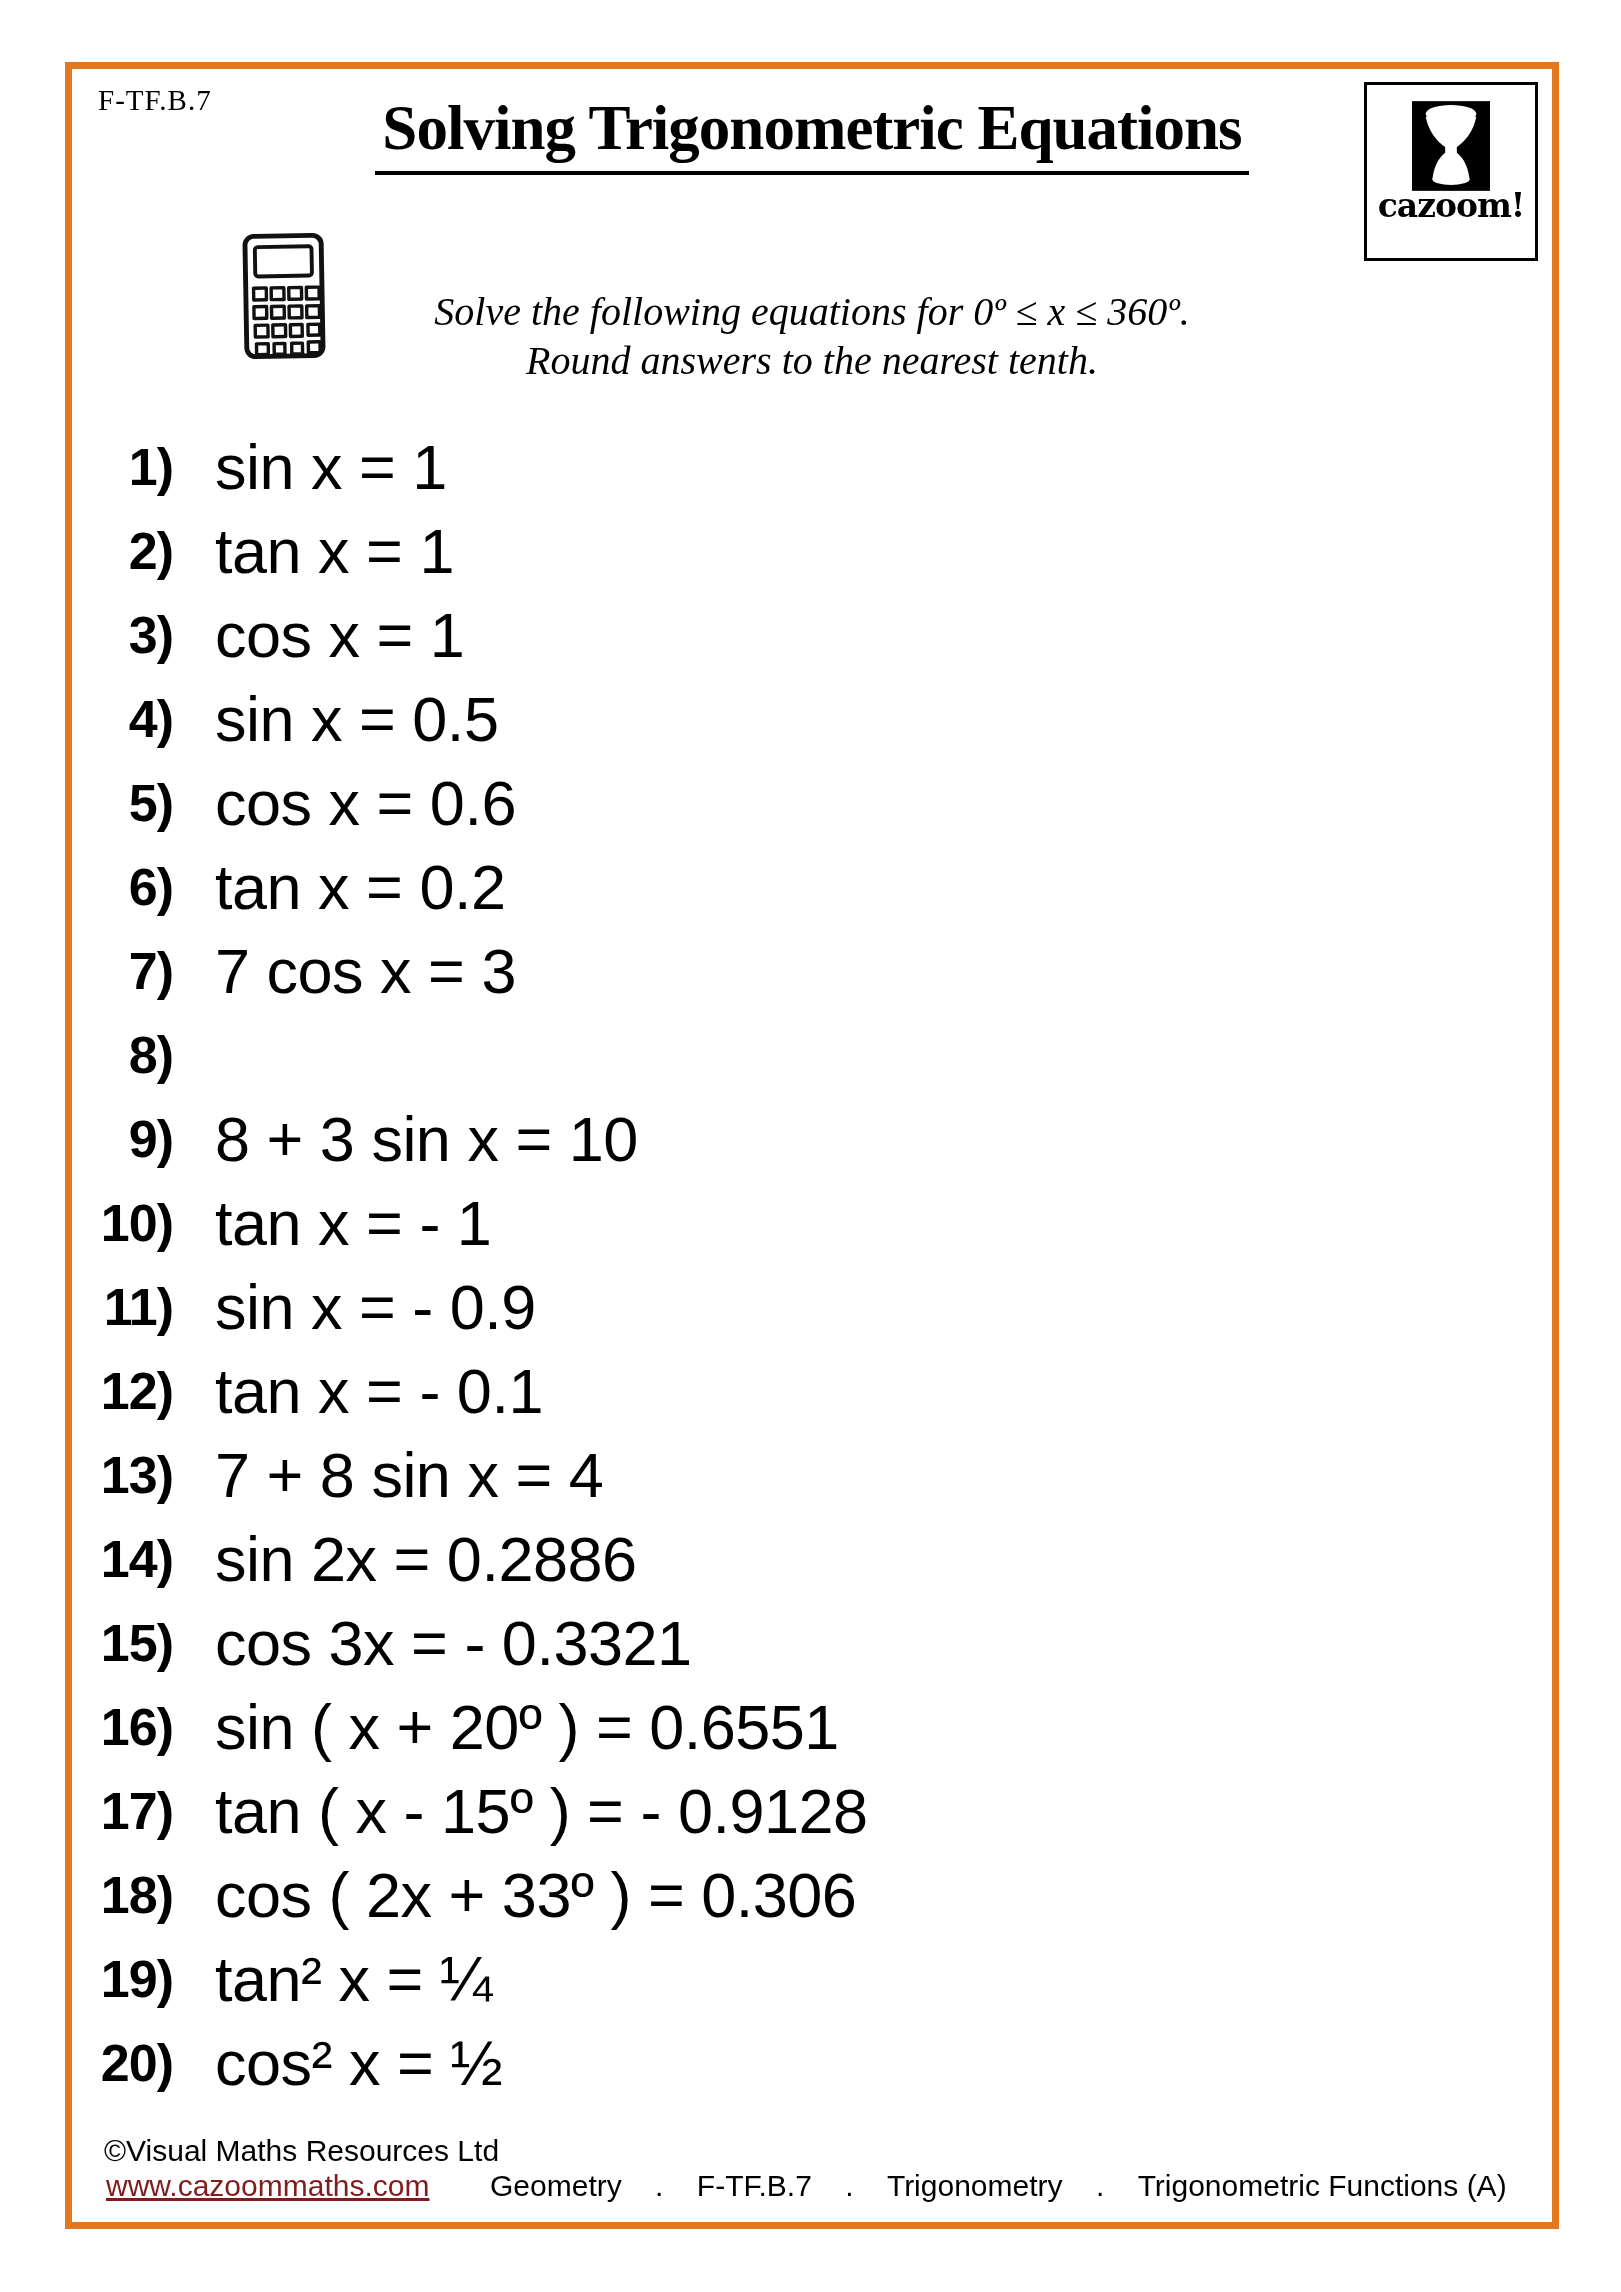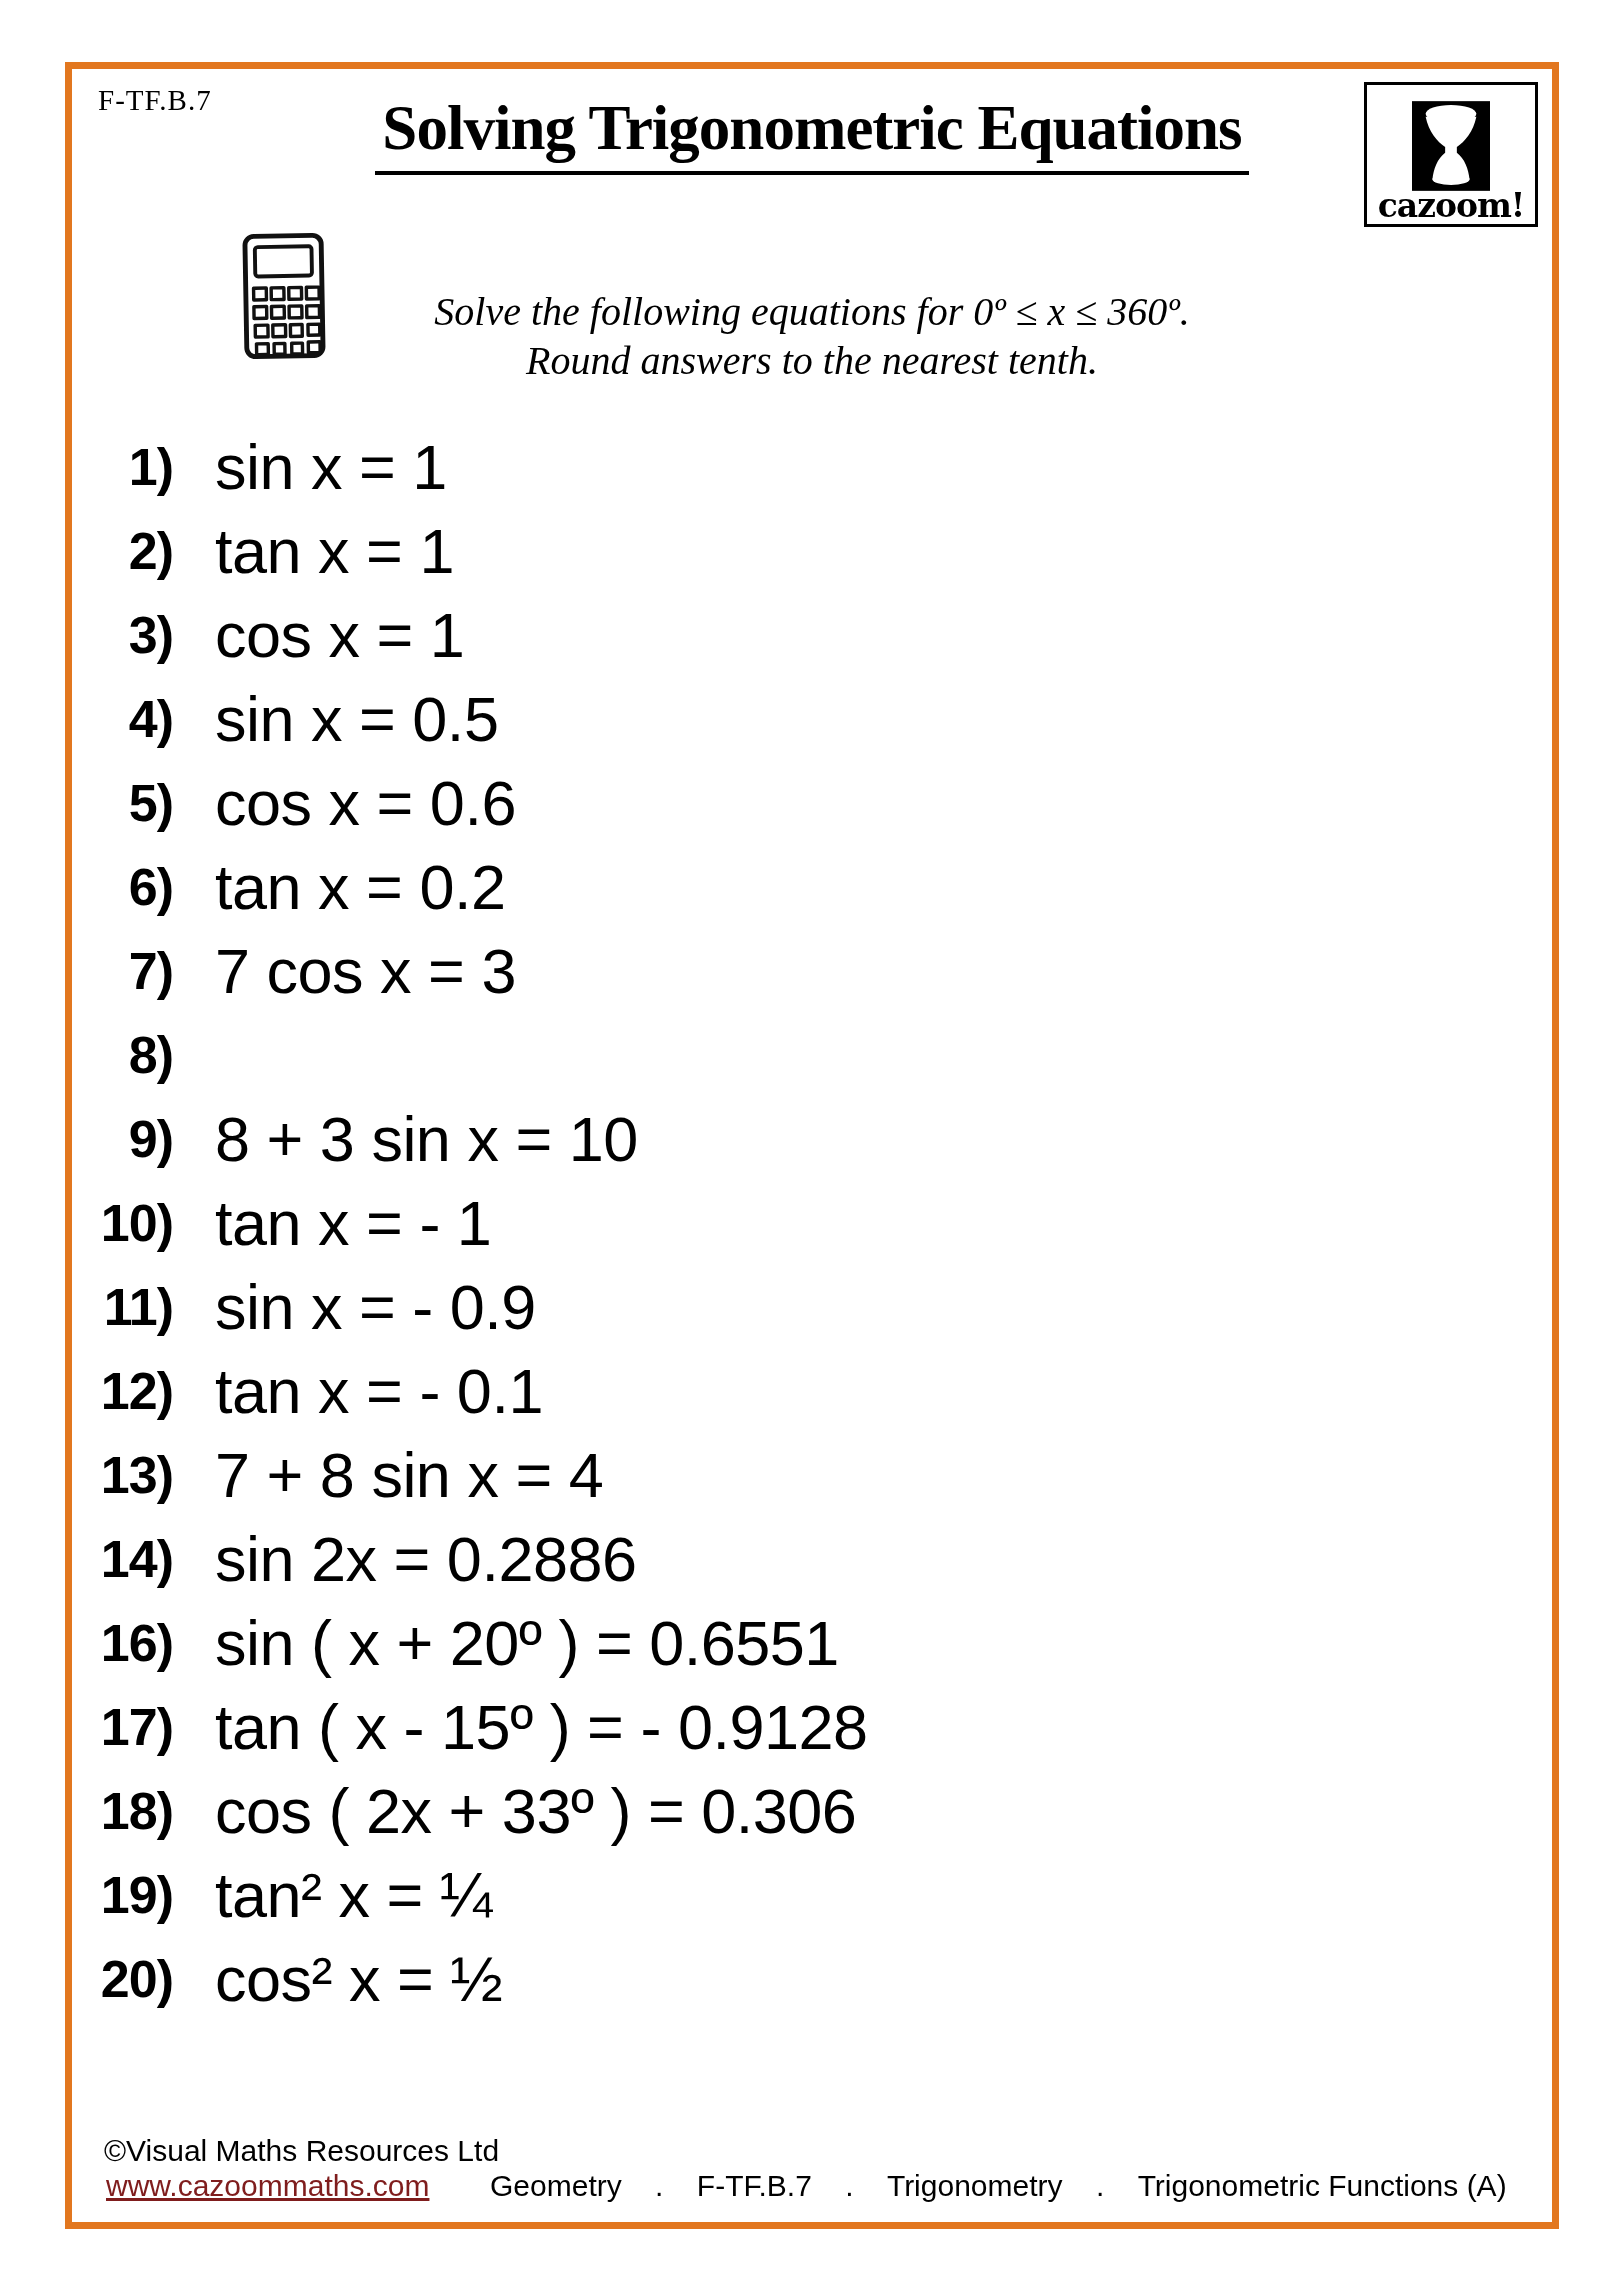--- a/index.html
+++ b/index.html
@@ -24,21 +24,21 @@
   .title-wrap { position: absolute; left: 74px; right: 71px; top: 92px; text-align: center; }
   .title {
     display: inline-block;
     font-family: "Liberation Serif", "DejaVu Serif", serif;
     font-weight: bold; font-size: 63px; letter-spacing: -1px;
     border-bottom: 4.9px solid #000; padding: 0 7.8px 5.9px 7.8px;
     white-space: nowrap;
   }
   .logo {
     position: absolute; left: 1364px; top: 82px;
-    width: 174px; height: 145px;
+    width: 174px; height: 179px;
     border: 3.9px solid #000; background: #fff;
     text-align: center;
   }
   .logo-drum { display: block; margin: 15.7px auto 0 auto; width: 78px; height: 90px; }
   .logo-text {
     font-family: "DejaVu Serif", "Liberation Serif", serif;
     font-weight: bold; font-size: 33px; line-height: 33px; letter-spacing: -1px;
     margin-top: -2px;
   }
   .calc { position: absolute; left: 241px; top: 232px; width: 86px; height: 129px; transform: rotate(-1deg); }
@@ -177,20 +177,24 @@
   </li>
     <li class="problem">
     <span class="num">13)</span>
     <span class="eq">7 + 8 sin x = 4</span>
   </li>
     <li class="problem">
     <span class="num">14)</span>
     <span class="eq">sin 2x = 0.2886</span>
   </li>
     <li class="problem">
+    <span class="num">15)</span>
+    <span class="eq">cos 3x = - 0.3321</span>
+  </li>
+    <li class="problem">
     <span class="num">16)</span>
     <span class="eq">sin ( x + 20º ) = 0.6551</span>
   </li>
     <li class="problem">
     <span class="num">17)</span>
     <span class="eq">tan ( x - 15º ) = - 0.9128</span>
   </li>
     <li class="problem">
     <span class="num">18)</span>
     <span class="eq">cos ( 2x + 33º ) = 0.306</span>

